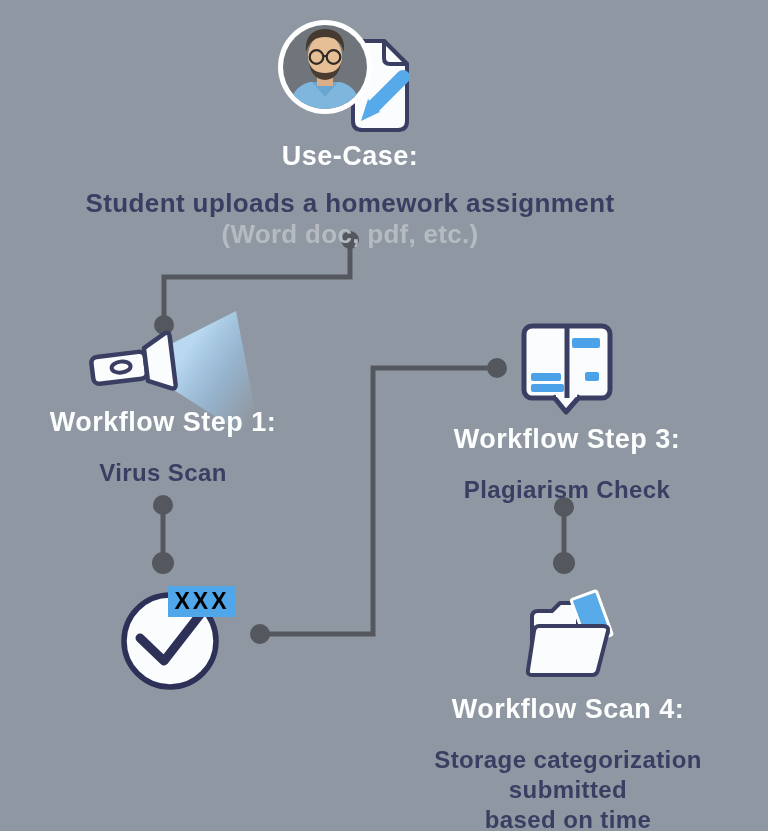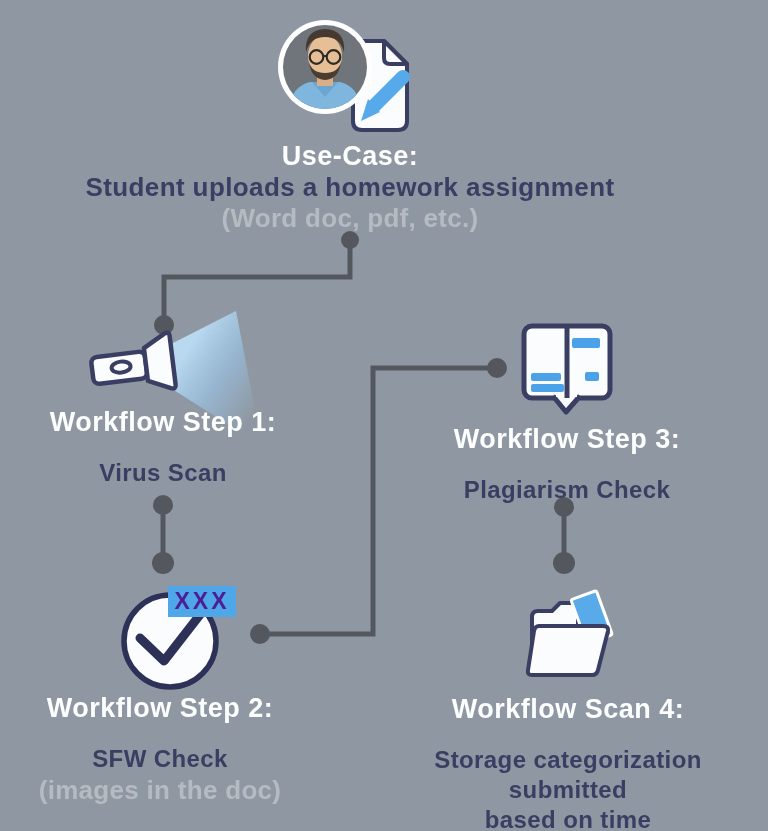--- a/index.html
+++ b/index.html
@@ -7,28 +7,28 @@
     position:relative;width:768px;height:831px;margin:0 auto;
     background:#8F98A2;overflow:hidden;
     font-family:"Liberation Sans","DejaVu Sans",sans-serif;
   }
   .stage svg.layer{position:absolute;left:0;top:0;}
   .txt{position:absolute;text-align:center;}
   .t-title{font-size:27px;line-height:31px;font-weight:700;color:#FDFEFE;letter-spacing:.5px;}
   .t-sub{font-size:24px;line-height:30px;font-weight:700;color:#3A3E62;letter-spacing:.4px;margin-top:20px;}
   .t-note{font-size:26px;line-height:30px;font-weight:700;color:#B6BBC1;letter-spacing:.3px;margin-top:1px;}
   .header-block{left:30px;top:141px;width:640px;}
-  .header-block .t-sub{font-size:26px;line-height:29px;margin-top:1px;}
+  .header-block .t-sub{font-size:26px;line-height:29px;margin-top:17px;}
   .step1-block{left:13px;top:407px;width:300px;}
   .step3-block{left:412px;top:424px;width:310px;}
   .step2-block{left:10px;top:693px;width:300px;}
   .step4-block{left:413px;top:694px;width:310px;}
   .badge{
     position:absolute;left:168px;top:586px;width:68px;height:31px;
-    background:#4FA6E9;color:#4c1d95;font-weight:700;font-size:23px;
+    background:#4FA6E9;color:#000000;font-weight:700;font-size:23px;
     line-height:31px;text-align:center;letter-spacing:3px;
   }
 </style>
 </head>
 <body>
 
 <div class="stage">
 
   <svg class="layer" width="768" height="831" viewBox="0 0 768 831">
     <defs>
@@ -131,25 +131,20 @@
     <div class="t-sub">Virus Scan</div>
   </div>
 
   <div class="txt step3-block">
     <div class="t-title">Workflow Step 3:</div>
     <div class="t-sub">Plagiarism Check</div>
   </div>
 
   <div class="badge">XXX</div>
 
-  <div class="txt step2-block">
-    <div class="t-title">Workflow Step 2:</div>
-    <div class="t-sub">SFW Check</div>
-    <div class="t-note">(images in the doc)</div>
-  </div>
 
   <div class="txt step4-block">
     <div class="t-title">Workflow Scan 4:</div>
     <div class="t-sub">Storage categorization</div>
     <div class="t-sub" style="margin-top:0;">submitted</div>
     <div class="t-sub" style="margin-top:0;">based on time</div>
   </div>
 
 </div>
 

